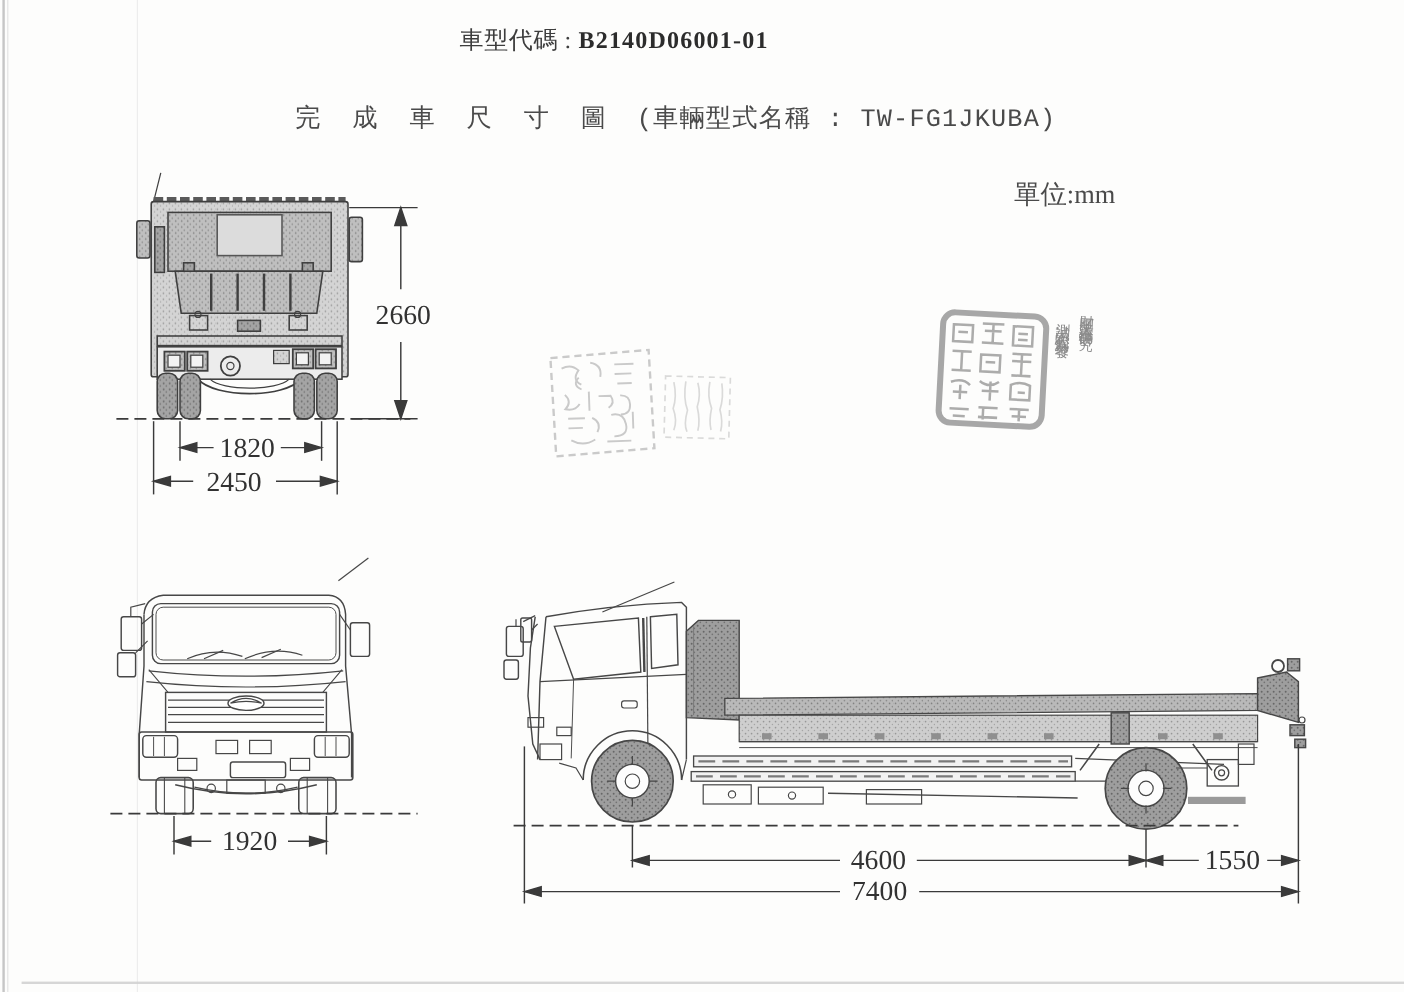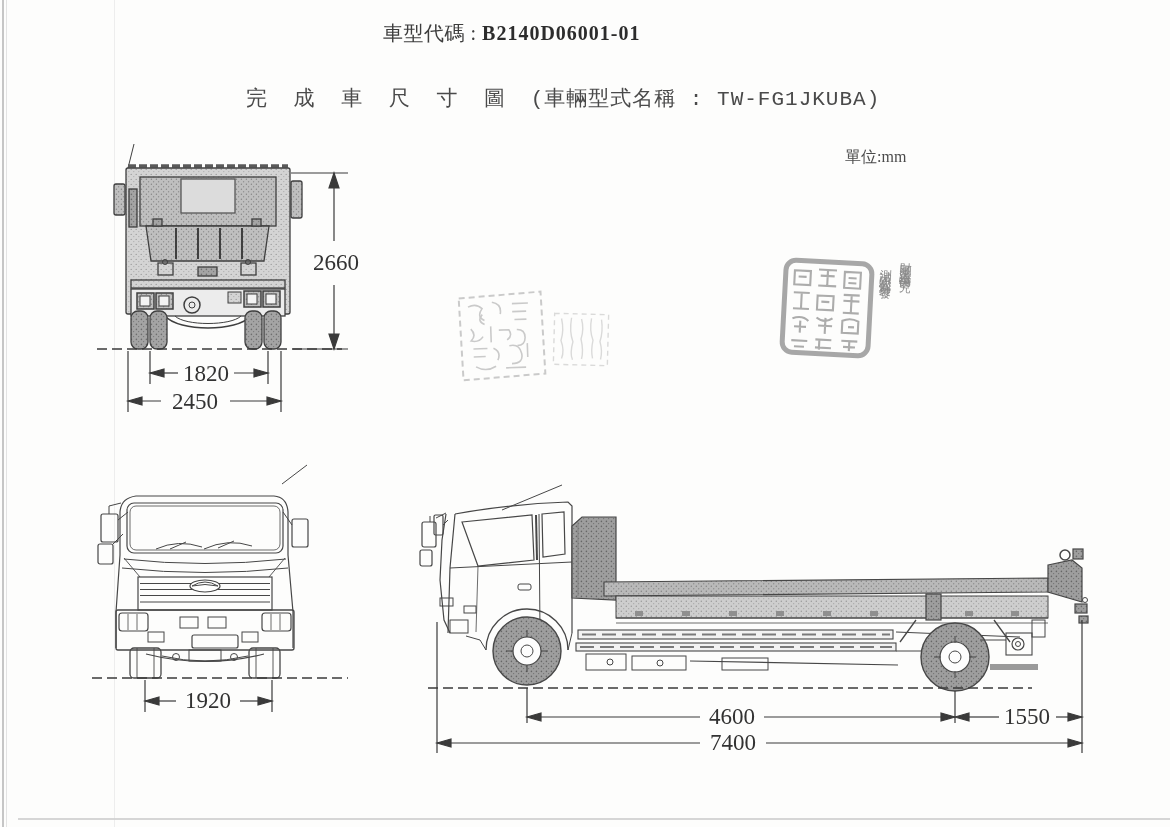--- a/index.html
+++ b/index.html
@@ -13,21 +13,21 @@
   .v1{left:2px;top:0;width:2px;height:827px;background:#c6c6c6;}
   .v2{left:6px;top:0;width:1px;height:827px;background:#e3e3e3;}
   .v3{left:114px;top:0;width:1px;height:827px;background:#ededed;}
   .hbottom{left:18px;top:818px;width:1152px;height:2px;background:#cfcfcf;opacity:.85;}
 
   .model-line{position:absolute;left:383px;top:20px;font-size:20px;letter-spacing:.5px;color:#3d3d3d;white-space:nowrap;}
   .model-line b{font-weight:bold;color:#2c2c2c;letter-spacing:1px;}
   .title-line{position:absolute;left:246px;top:84px;font-size:21px;color:#4a4a4a;white-space:nowrap;font-family:Liberation Mono, monospace;}
   .title-cjk{letter-spacing:7px;}
   .title-paren{letter-spacing:1px;margin-left:6px;}
-  .unit-label{position:absolute;left:845px;top:147px;font-size:16px;color:#4a4a4a;}
+  .unit-label{position:absolute;left:845px;top:147px;font-size:22px;color:#4a4a4a;}
 
   svg{position:absolute;overflow:visible;}
   svg text{font-family:"Liberation Serif","DejaVu Serif",serif;fill:#323232;}
   .dim-t{font-size:23px;}
 
   .stampA{position:absolute;left:453px;top:286px;transform:rotate(-2deg);opacity:.6;}
   .stampB{position:absolute;left:551px;top:311px;transform:rotate(1.5deg);opacity:.5;}
   .seal{position:absolute;left:779px;top:256px;transform:rotate(3deg);opacity:.9;}
   .hand-col{
     position:absolute;writing-mode:vertical-rl;text-orientation:upright;

